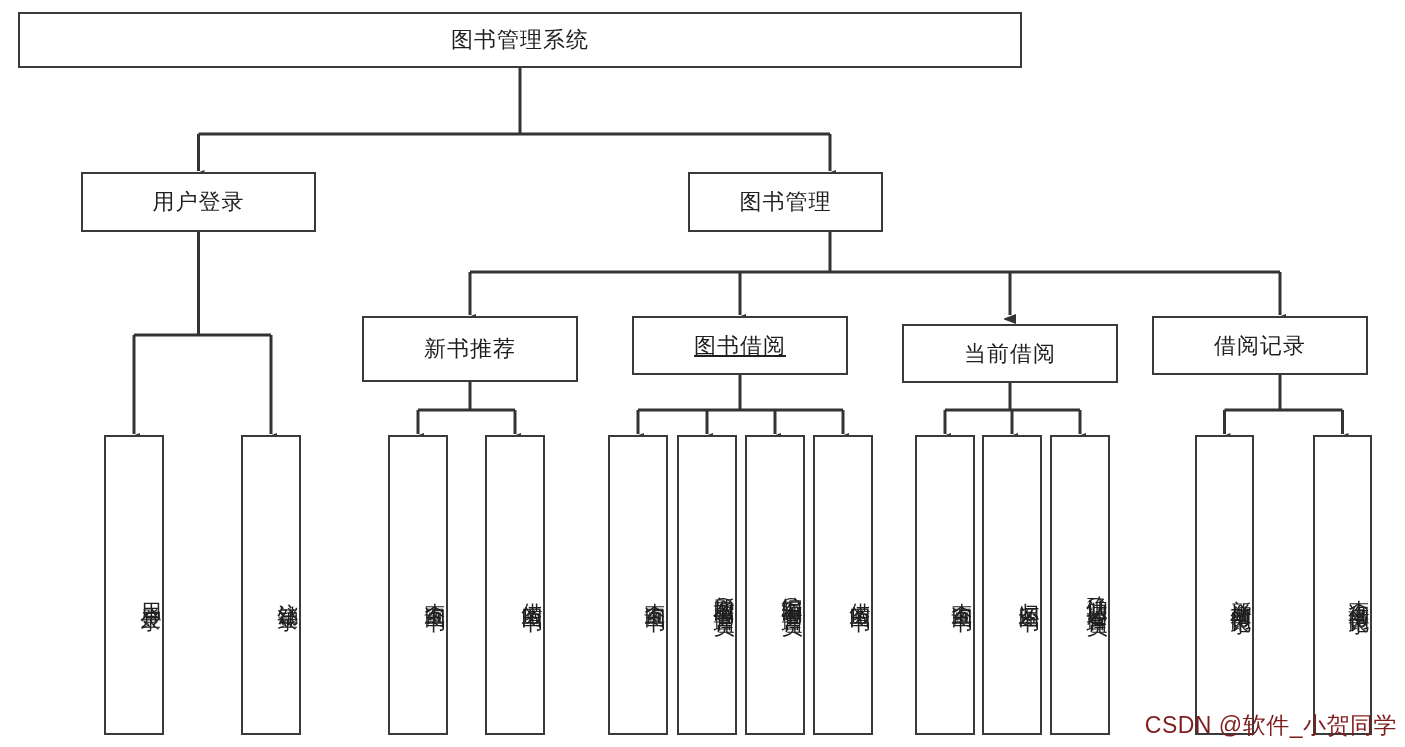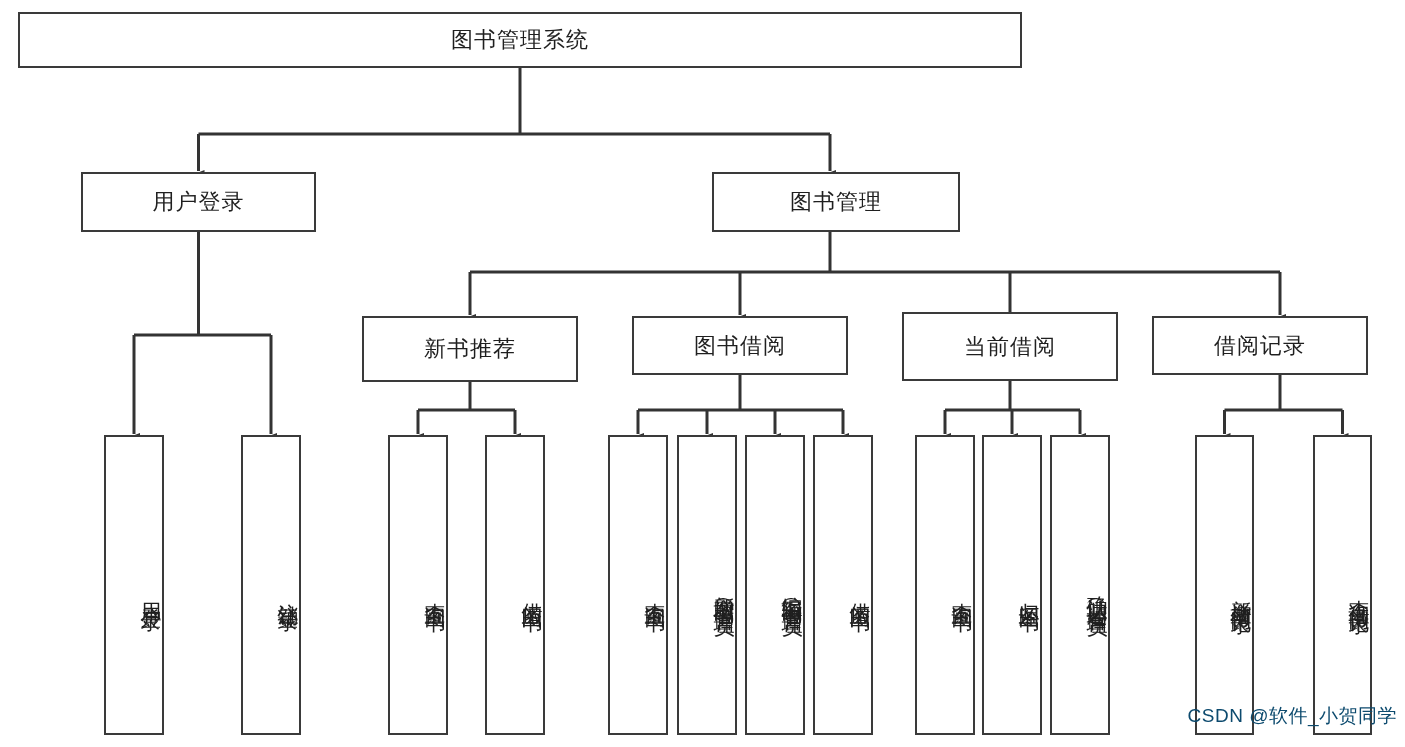--- a/index.html
+++ b/index.html
@@ -49,23 +49,23 @@
     line-height: 1;
     align-items: flex-start;
     justify-content: center;
     padding-top: 14px;
     white-space: nowrap;
     overflow: hidden;
   }
   .watermark {
     position: absolute;
     right: 8px;
-    bottom: 18px;
-    font-size: 19px;
-    color: #0c4a6e;
+    bottom: 6px;
+    font-size: 23px;
+    color: #7f1d1d;
     letter-spacing: 0.5px;
     white-space: nowrap;
     pointer-events: none;
   }
 </style>
 </head>
 <body>
 
 <div id="diagram-root">
 
@@ -108,25 +108,25 @@
         <path d="M1280,375 L1280,410"></path>
         <path d="M1224.5,410 L1342.5,410"></path>
         <path d="M1224.5,410 L1224.5,434" marker-end="url(#arrowhead)"></path>
         <path d="M1342.5,410 L1342.5,434" marker-end="url(#arrowhead)"></path>
       </g>
   </svg>
 
   <div class="node-box node-h" id="node-root" style="left: 18px; top: 12px; width: 1004px; height: 56px;">图书管理系统</div>
 
   <div class="node-box node-h" id="node-user-login" style="left: 81px; top: 172px; width: 235px; height: 60px;">用户登录</div>
-  <div class="node-box node-h" id="node-book-manage" style="left: 712px; top: 172px; width: 248px; height: 60px; text-align: center;">图书管理</div>
+  <div class="node-box node-h" id="node-book-manage" style="left: 688px; top: 172px; width: 195px; height: 60px; text-align: center;">图书管理</div>
 
   <div class="node-box node-h" id="node-new-book-recommend" style="left: 362px; top: 316px; width: 216px; height: 66px;">新书推荐</div>
-  <div class="node-box node-h" id="node-book-borrow" style="left: 632px; top: 316px; width: 216px; height: 59px;">图书借阅</div>
-  <div class="node-box node-h" id="node-current-borrow" style="left: 902px; top: 312px; width: 216px; height: 69px;">当前借阅</div>
+  <div class="node-box node-h" id="node-book-borrow" style="left: 632px; top: 316px; width: 216px; height: 59px; text-decoration: underline;">图书借阅</div>
+  <div class="node-box node-h" id="node-current-borrow" style="left: 902px; top: 324px; width: 216px; height: 59px;">当前借阅</div>
   <div class="node-box node-h" id="node-borrow-record" style="left: 1152px; top: 316px; width: 216px; height: 59px;">借阅记录</div>
 
   <div class="node-box node-v" id="node-leaf-user-login" style="left: 104px; top: 435px; width: 60px; height: 300px;">用户登录</div>
   <div class="node-box node-v" id="node-leaf-logout" style="left: 241px; top: 435px; width: 60px; height: 300px;">注销登录</div>
   <div class="node-box node-v" id="node-leaf-query-book-rec" style="left: 388px; top: 435px; width: 60px; height: 300px;">查询图书</div>
   <div class="node-box node-v" id="node-leaf-borrow-book-rec" style="left: 485px; top: 435px; width: 60px; height: 300px;">借阅图书</div>
   <div class="node-box node-v" id="node-leaf-query-book-borrow" style="left: 608px; top: 435px; width: 60px; height: 300px;">查询图书</div>
   <div class="node-box node-v" id="node-leaf-add-book" style="left: 677px; top: 435px; width: 60px; height: 300px;">新增图书（管理员）</div>
   <div class="node-box node-v" id="node-leaf-edit-book" style="left: 745px; top: 435px; width: 60px; height: 300px;">编辑图书（管理员）</div>
   <div class="node-box node-v" id="node-leaf-borrow-book" style="left: 813px; top: 435px; width: 60px; height: 300px;">借阅图书</div>

